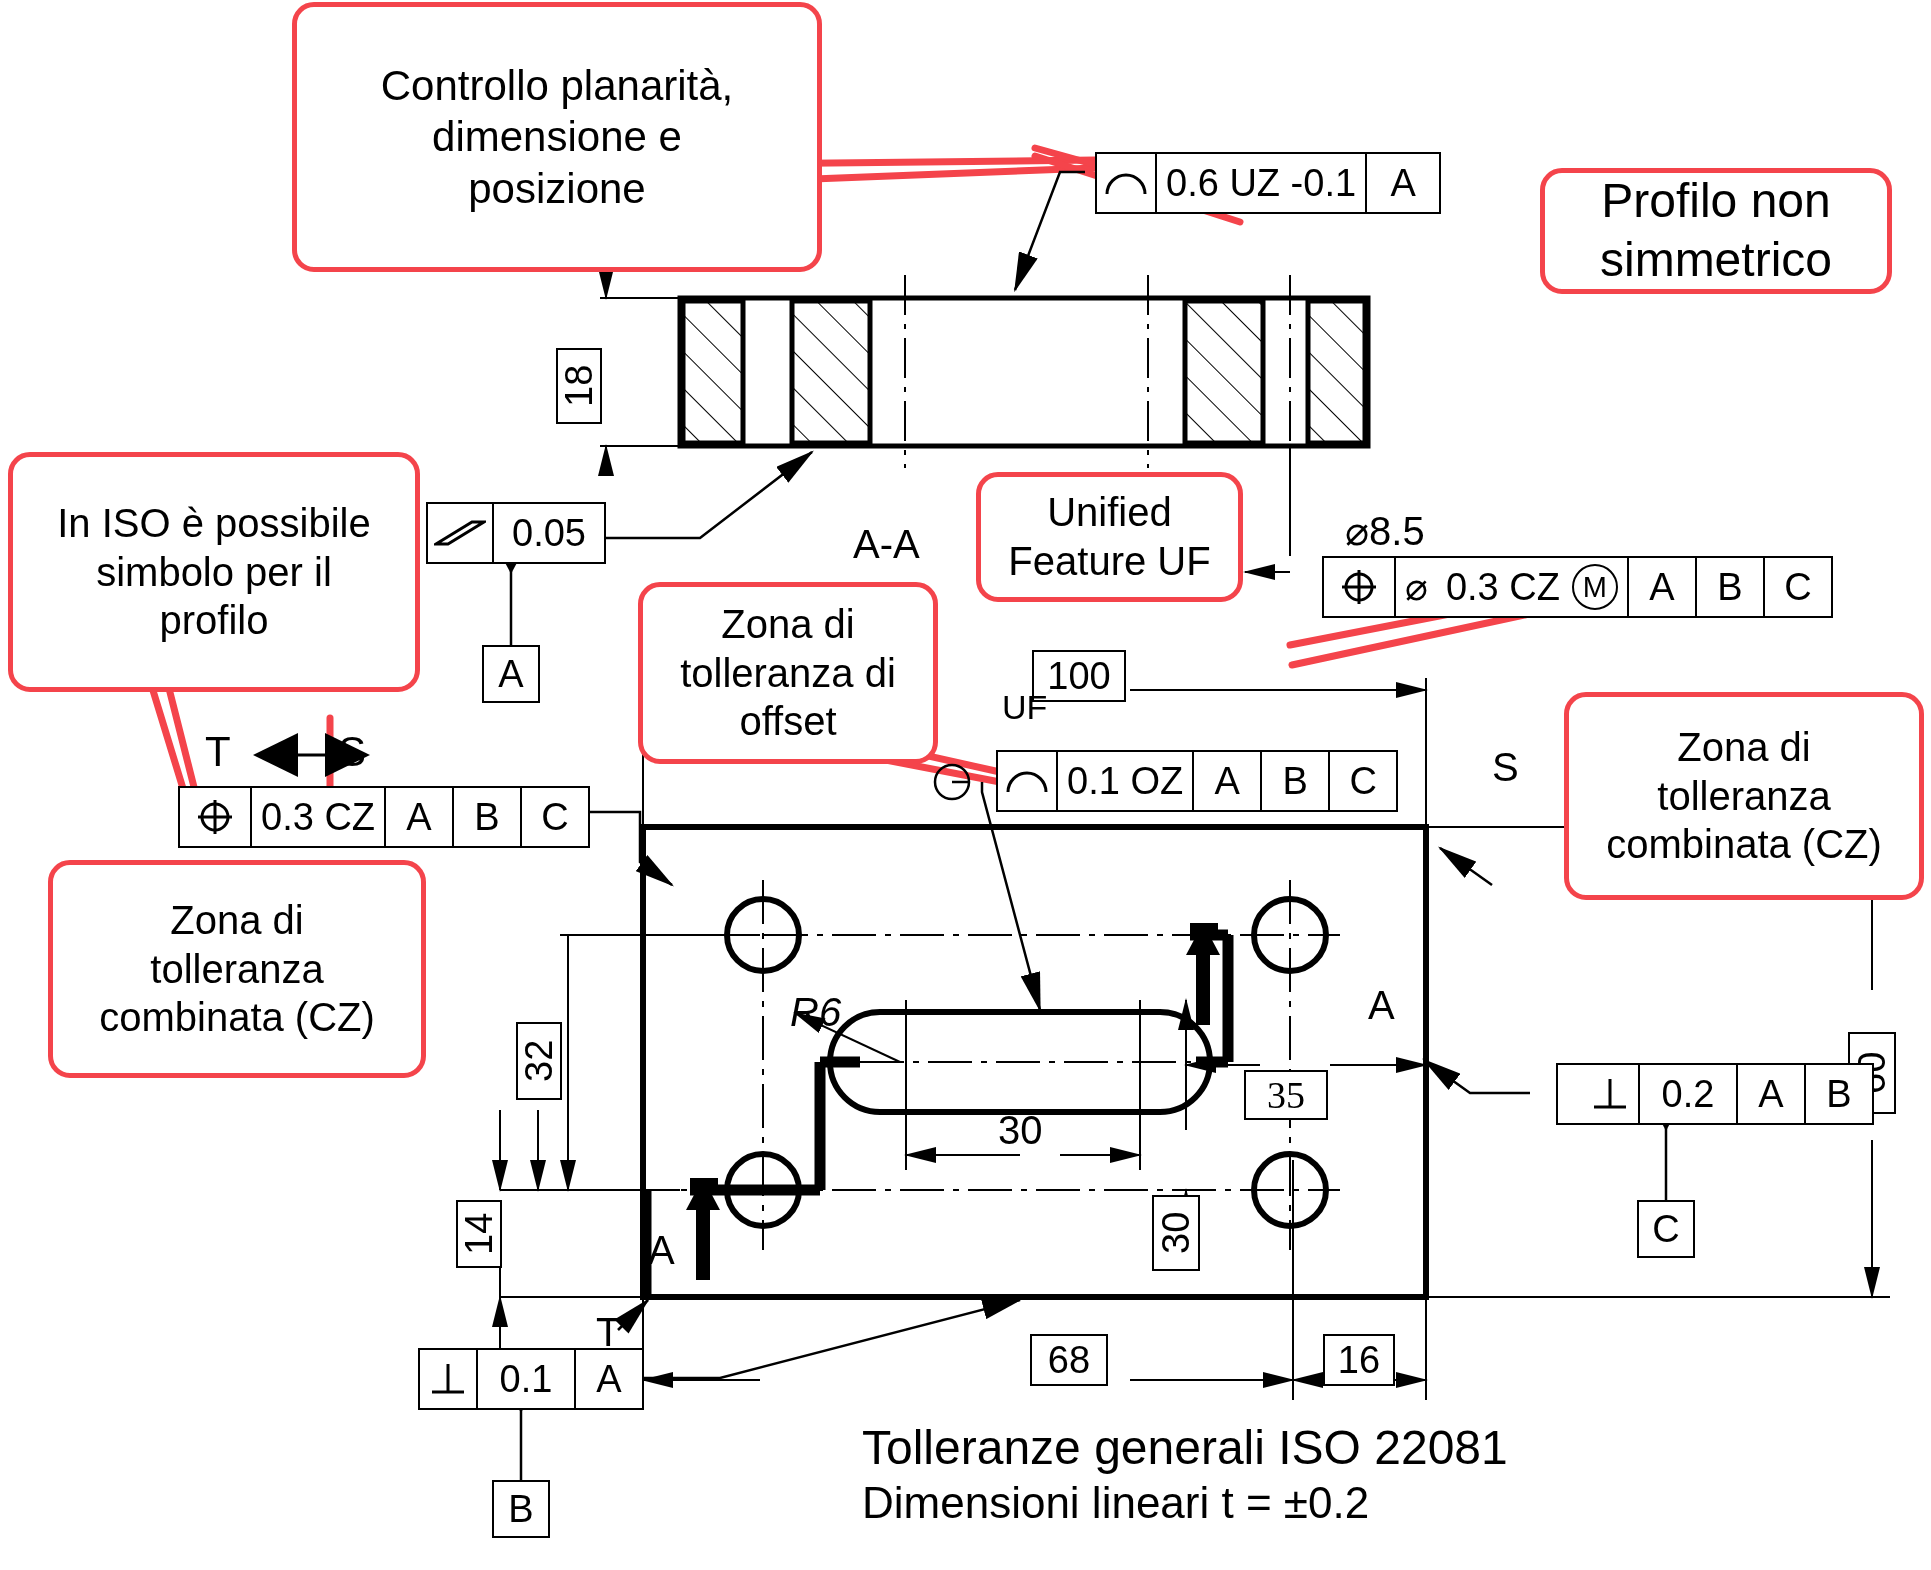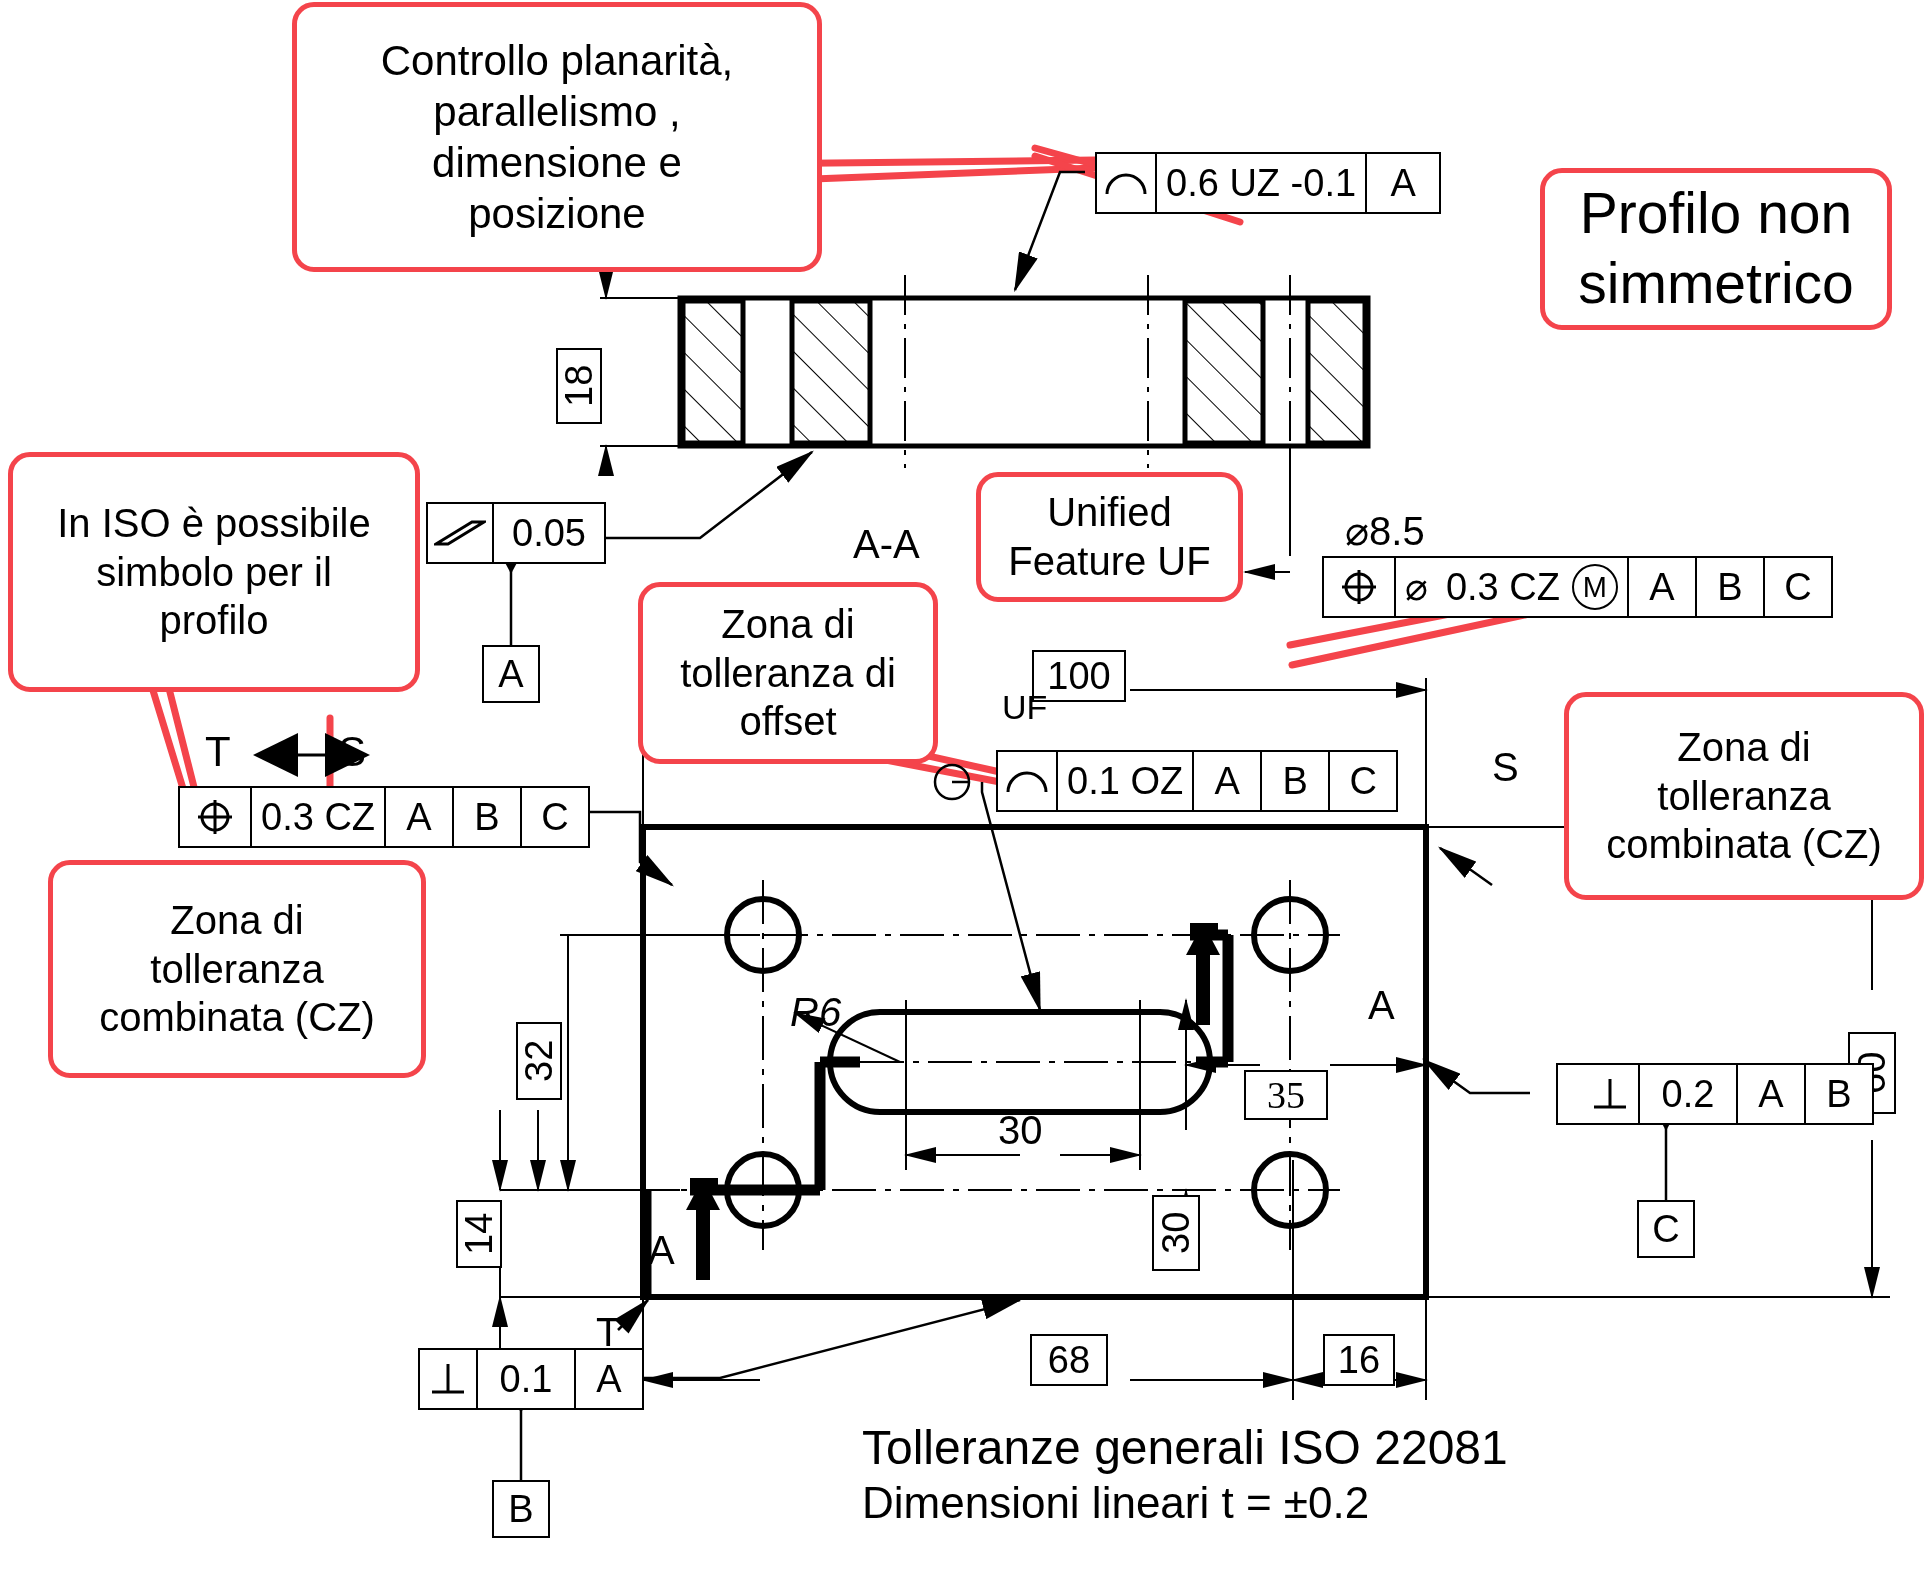--- a/index.html
+++ b/index.html
@@ -331,27 +331,26 @@
     <g fill="#000">
       <path d="M253,755 L298,733 L298,777 Z"></path>
       <path d="M330,755 L285,733 L285,777 Z" transform="translate(40,0)"></path>
       <line x1="295" y1="755" x2="330" y2="755" stroke="#000" stroke-width="3"></line>
     </g>
   </svg>
 
   <div class="callout" style="left:292px; top:2px; width:530px; height:270px; font-size:42px;">
     <span>
       <span>Controllo planarità,</span>
-      <span>parallelismo ,</span>
       <span>dimensione e</span>
       <span>posizione</span>
     </span>
   </div>
 
-  <div class="callout" style="left:1540px; top:168px; width:352px; height:162px; font-size:57px;">
+  <div class="callout" style="left:1540px; top:168px; width:352px; height:126px; font-size:48px;">
     <span>
       <span>Profilo non</span>
       <span>simmetrico</span>
     </span>
   </div>
 
   <div class="callout" style="left:8px; top:452px; width:412px; height:240px; font-size:40px;">
     <span>
       <span>In ISO è possibile</span>
       <span>simbolo per il</span>

